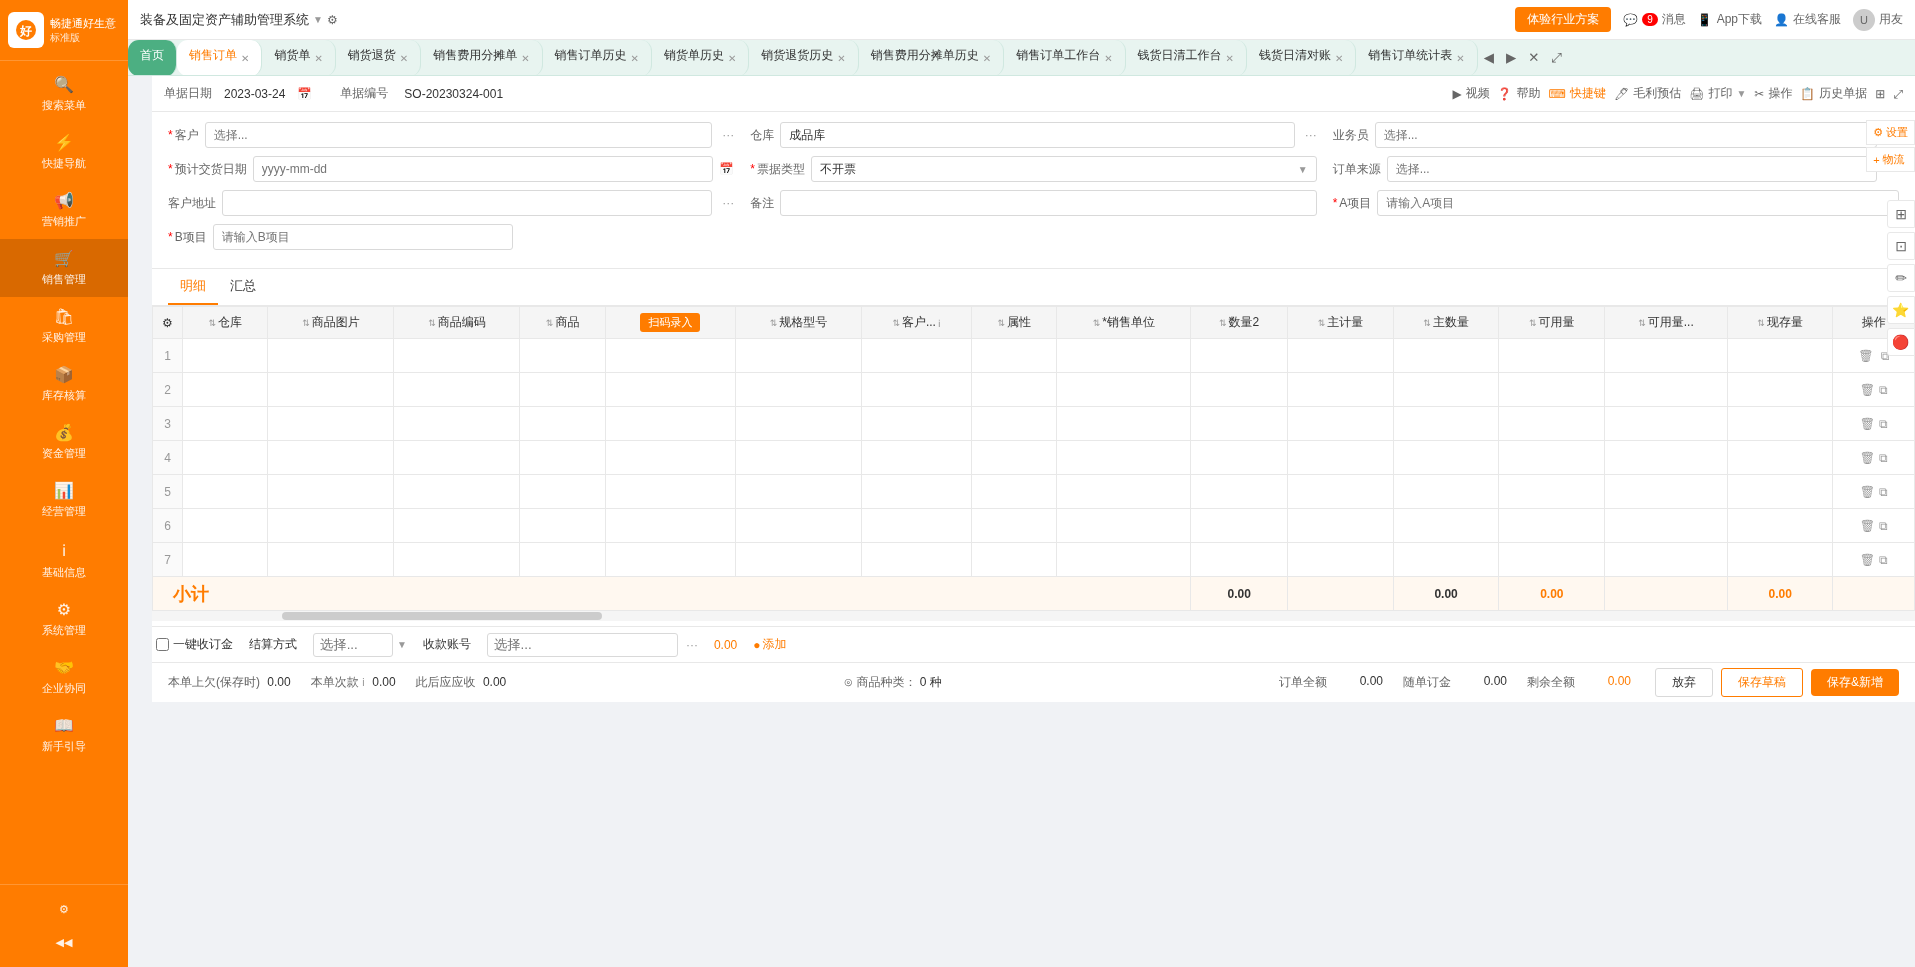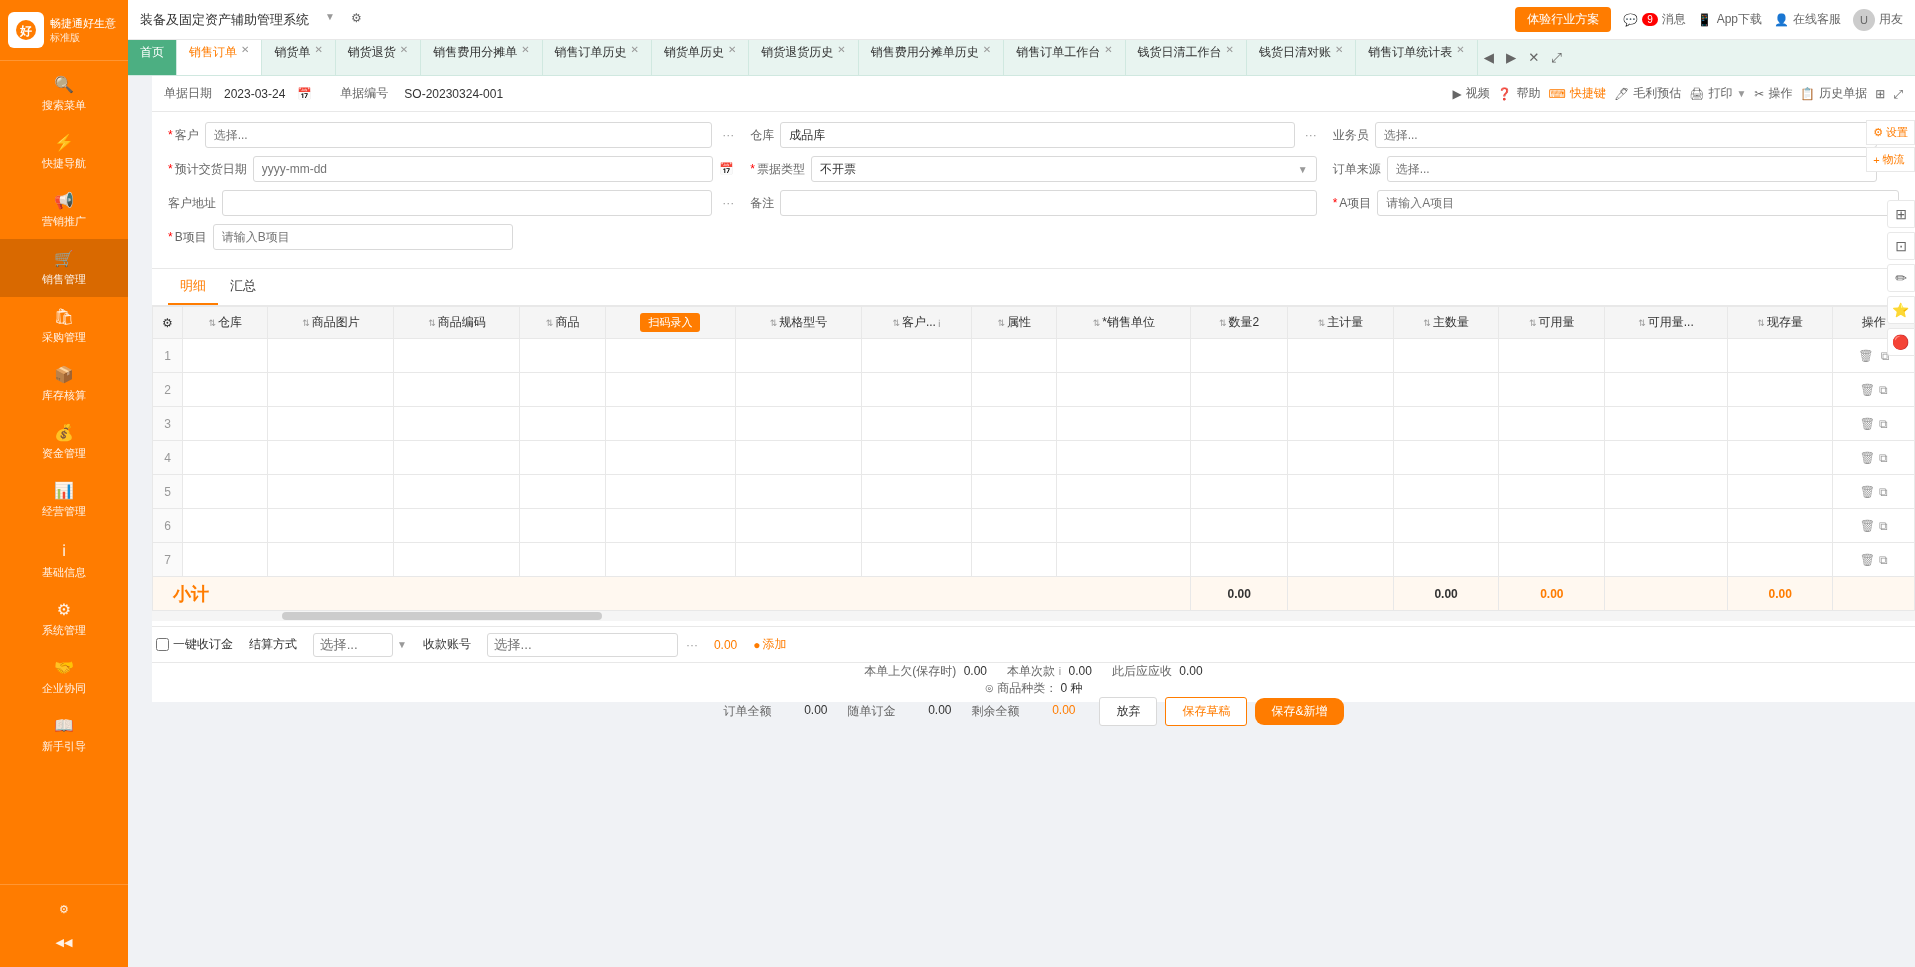--- a/index.html
+++ b/index.html
@@ -26,34 +26,34 @@
       padding: 8px 0; border-top: 1px solid rgba(255,255,255,0.2);
     }
 
     
     .main-wrap { margin-left: 128px; display: flex; flex-direction: column; height: 100%; }
 
     
     .top-header {
       height: 40px; background: #fff; display: flex; align-items: center; justify-content: space-between; padding: 0 12px; border-bottom: 1px solid #e8e8e8; position: relative; z-index: 50;
     }
-    .header-left { display: flex; gap: 16px; }
+    .header-left { display: flex; align-items: center; gap: 4px; }
     .system-name { font-size: 13px; color: #333; font-weight: 500; }
     .header-right { display: flex; align-items: center; gap: 12px; font-size: 12px; color: #666; }
     .header-btn { display: flex; align-items: center; gap: 4px; cursor: pointer; }
     .solution-btn { background: #ff7c00; color: #fff; padding: 4px 12px; border-radius: 4px; border: none; cursor: pointer; font-size: 12px; }
     .badge { background: #f00; color: #fff; border-radius: 8px; padding: 1px 5px; font-size: 10px; }
 
     
     .tab-bar {
       height: 36px; background: #e8f4f0; display: flex; align-items: center; overflow-x: auto; border-bottom: 1px solid #d0e8e0;
     }
     .tab-bar::-webkit-scrollbar { height: 2px; }
     .tab-item {
-      display: flex; align-items: flex-start; padding: 4px 12px; height: 36px; white-space: nowrap; cursor: pointer; font-size: 12px; color: #333; border-right: 1px solid #d0e8e0; gap: 4px; min-width: max-content;
+      display: flex; align-items: flex-end; padding: 12px 12px; height: 36px; white-space: nowrap; cursor: pointer; font-size: 12px; color: #333; border-right: 1px solid #d0e8e0; gap: 4px; min-width: max-content; border-radius: 11px;
     }
     .tab-item.active { background: #fff; color: #ff7c00; font-weight: 500; }
     .tab-item:first-child { background: #4caf82; color: #fff; }
     .tab-close { font-size: 10px; color: #999; cursor: pointer; }
     .tab-nav-btn { padding: 0 6px; height: 36px; display: flex; align-items: center; cursor: pointer; color: #666; background: #e8f4f0; border: none; }
 
     
     .toolbar {
       height: 36px; background: #fff; display: flex; align-items: center; justify-content: space-between; padding: 0 12px; border-bottom: 1px solid #e8e8e8;
     }
@@ -108,32 +108,32 @@
     .bottom-bar {
       height: 36px; background: #fff; border-top: 1px solid #e8e8e8; display: flex; align-items: center; padding: 0 4px; gap: 16px; font-size: 12px;
     }
     .checkbox-label { display: flex; align-items: center; gap: 4px; cursor: pointer; }
     .bottom-input { border: 1px solid #d9d9d9; border-radius: 3px; padding: 2px 6px; height: 24px; min-width: 80px; }
     .bottom-num { color: #ff7c00; }
     .add-btn { color: #ff7c00; cursor: pointer; display: flex; align-items: center; gap: 2px; }
 
     
     .footer {
-      height: 40px; background: #fff; border-top: 1px solid #e8e8e8; display: flex; align-items: center; justify-content: space-between; padding: 0 16px; font-size: 12px; flex-direction: column;
+      height: 40px; background: #fff; border-top: 1px solid #e8e8e8; display: flex; align-items: center; justify-content: space-between; padding: 0 16px; font-size: 12px;
     }
     .footer-left { display: flex; gap: 20px; color: #666; }
     .footer-summary { text-align: right; font-size: 12px; }
     .footer-summary-row { display: flex; gap: 20px; justify-content: flex-end; }
     .summary-item { display: flex; gap: 6px; }
     .summary-label { color: #666; }
     .summary-value { color: #333; font-weight: 500; min-width: 50px; text-align: right; }
     .summary-value.orange { color: #ff7c00; }
     .discard-btn { border: 1px solid #d9d9d9; background: #fff; padding: 5px 16px; border-radius: 3px; cursor: pointer; font-size: 12px; color: #333; }
     .save-draft-btn { border: 1px solid #ff7c00; background: #fff; padding: 5px 16px; border-radius: 3px; cursor: pointer; font-size: 12px; color: #ff7c00; }
-    .save-new-btn { background: #ff7c00; color: #fff; padding: 5px 16px; border-radius: 9px; border: none; cursor: pointer; font-size: 12px; }
+    .save-new-btn { background: #ff7c00; color: #fff; padding: 5px 16px; border-radius: 4px; border: none; cursor: pointer; font-size: 12px; }
 
     
     .right-panel {
       position: fixed; right: 0; top: 200px; display: flex; flex-direction: column; gap: 4px; z-index: 200;
     }
     .right-panel-btn {
       width: 28px; height: 28px; background: #fff; border: 1px solid #e8e8e8; display: flex; align-items: center; justify-content: center; cursor: pointer; font-size: 14px; color: #666; border-radius: 3px 0 0 3px;
     }
 
     

